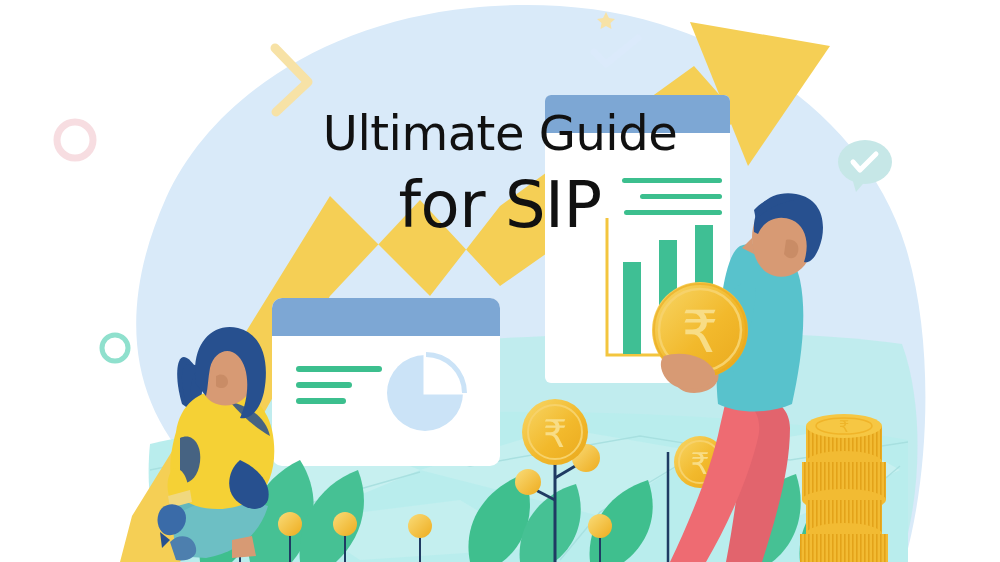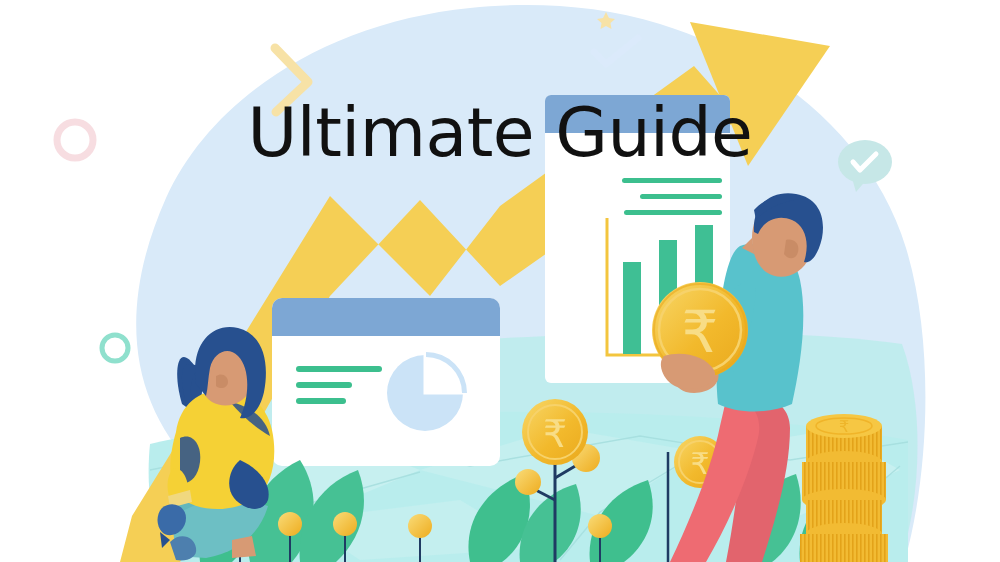--- a/index.html
+++ b/index.html
@@ -22,21 +22,21 @@
     width:1000px;
     text-align:center;
     pointer-events:none;
     z-index:40;
   }
   #title-line-1, #title-line-2 {
     display:block;
     color:#111111;
     font-family:"DejaVu Sans", sans-serif;
     font-weight:400;
-    font-size:68px;
+    font-size:48px;
     line-height:72px;
     letter-spacing:-0.5px;
     white-space:nowrap;
   }
   #title-line-2 { font-size:64px; }
 </style>
 </head>
 <body>
 
 <div id="banner">
@@ -282,15 +282,16 @@
         <text x="700" y="352" text-anchor="middle" font-family="DejaVu Sans, sans-serif" font-size="58" fill="#f8dd86">₹</text>
 
         <path d="M664 356 C 682 350 706 356 714 370 C 720 382 700 392 680 388 C 664 384 656 364 664 356 Z" fill="#d79a74"></path>
       </g>
 
     </g>
   </svg>
 
   <div id="title-block">
     <span id="title-line-1">Ultimate Guide</span>
+    <span id="title-line-2">for SIP</span>
   </div>
 
 </div>
 
 </body></html>

